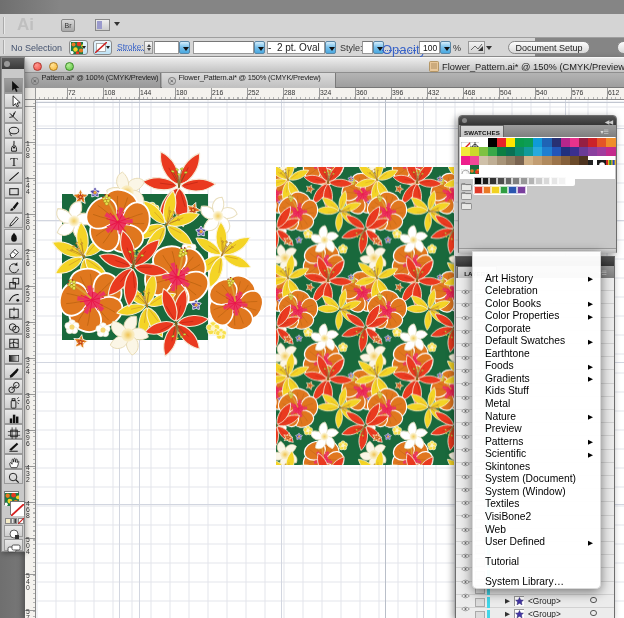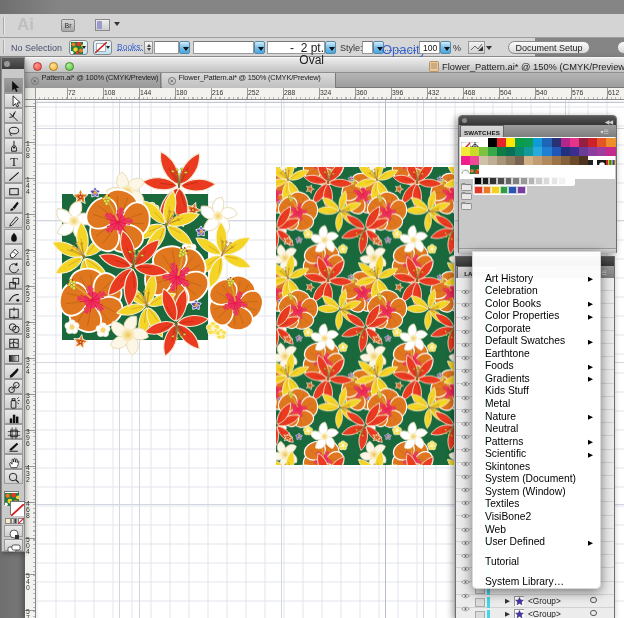--- a/index.html
+++ b/index.html
@@ -570,27 +570,27 @@
           </svg></span>
         <span class="swarr"></span>
       </span>
    <span class="cb swbtn" style="left:93px">
         <span class="swface"><svg width="12" height="11">
             <rect x="1.5" y="1.5" width="9" height="8" fill="#fff" stroke="#999" stroke-width="0.8"></rect>
             <line x1="0" y1="11" x2="12" y2="0" stroke="#c22" stroke-width="1.5"></line>
           </svg></span>
         <span class="swarr"></span>
       </span>
-   <span class="cb clabel" style="left:117px;top:4px;height:9px">Books:</span>
+   <span class="cb clabel" style="left:117px;top:4px;height:9px">Stroke:</span>
    <span class="cb stepper" style="left:144px"></span>
    <span class="cb cfield" style="left:154px;width:25px"></span>
    <span class="cb cdrop" style="left:179px"></span>
    <span class="cb cfield" style="left:193px;width:61px"></span>
    <span class="cb cdrop" style="left:254px"></span>
-   <span class="cb cfield" style="left:267px;width:58px;font-size:12px;color:#222;line-height:12px;text-align:right">-&nbsp; 2 pt. Oval</span>
+   <span class="cb cfield" style="left:267px;width:58px;font-size:10px;color:#222;line-height:12px;text-align:left">-&nbsp; 2 pt. Oval</span>
    <span class="cb cdrop" style="left:325px"></span>
    <span class="cb" style="left:340px;top:5px">Style:</span>
    <span class="cb cfield" style="left:362px;width:11px"></span>
    <span class="cb cdrop" style="left:373px"></span>
    <span class="cb clabel" style="left:382px;top:4px;height:9px;font-size:13px">Opacity:</span>
    <span class="cb cfield" style="left:419px;width:21px;font-size:8.5px;color:#111;line-height:12px;padding-left:3px">100</span>
    <span class="cb cdrop" style="left:440px"></span>
    <span class="cb" style="left:453px;top:5px">%</span>
    <span class="cb" style="left:468px;width:17px;height:13px;border:1px solid #999;background:linear-gradient(#f2f2f2,#d2d2d2)"><svg width="15" height="11">
           <path d="M2,8 L6,4 L9,7 L13,2" stroke="#666" fill="none" stroke-width="1"></path>
@@ -1121,21 +1121,21 @@
       <div class="mi" style="top:45.60000000000002px">Color Books<span class="marr">▶</span></div>
       <div class="mi" style="top:58.150000000000034px">Color Properties<span class="marr">▶</span></div>
       <div class="mi" style="top:70.70000000000005px">Corporate</div>
       <div class="mi" style="top:83.25000000000006px">Default Swatches<span class="marr">▶</span></div>
       <div class="mi" style="top:95.80000000000007px">Earthtone</div>
       <div class="mi" style="top:108.35000000000008px">Foods<span class="marr">▶</span></div>
       <div class="mi" style="top:120.90000000000009px">Gradients<span class="marr">▶</span></div>
       <div class="mi" style="top:133.4500000000001px">Kids Stuff</div>
       <div class="mi" style="top:146.0000000000001px">Metal</div>
       <div class="mi" style="top:158.55000000000013px">Nature<span class="marr">▶</span></div>
-      <div class="mi" style="top:171.10000000000014px">Neutral</div>
+      <div class="mi" style="top:171.10000000000014px">Preview</div>
       <div class="mi" style="top:183.65000000000015px">Patterns<span class="marr">▶</span></div>
       <div class="mi" style="top:196.20000000000016px">Scientific<span class="marr">▶</span></div>
       <div class="mi" style="top:208.75000000000017px">Skintones</div>
       <div class="mi" style="top:221.30000000000018px">System (Document)</div>
       <div class="mi" style="top:233.8500000000002px">System (Window)</div>
       <div class="mi" style="top:246.4000000000002px">Textiles</div>
       <div class="mi" style="top:258.9500000000002px">VisiBone2</div>
       <div class="mi" style="top:271.5000000000002px">Web</div>
       <div class="mi" style="top:284.0500000000002px">User Defined<span class="marr">▶</span></div>
       <div class="mi" style="top:304.10000000000014px">Tutorial</div>

